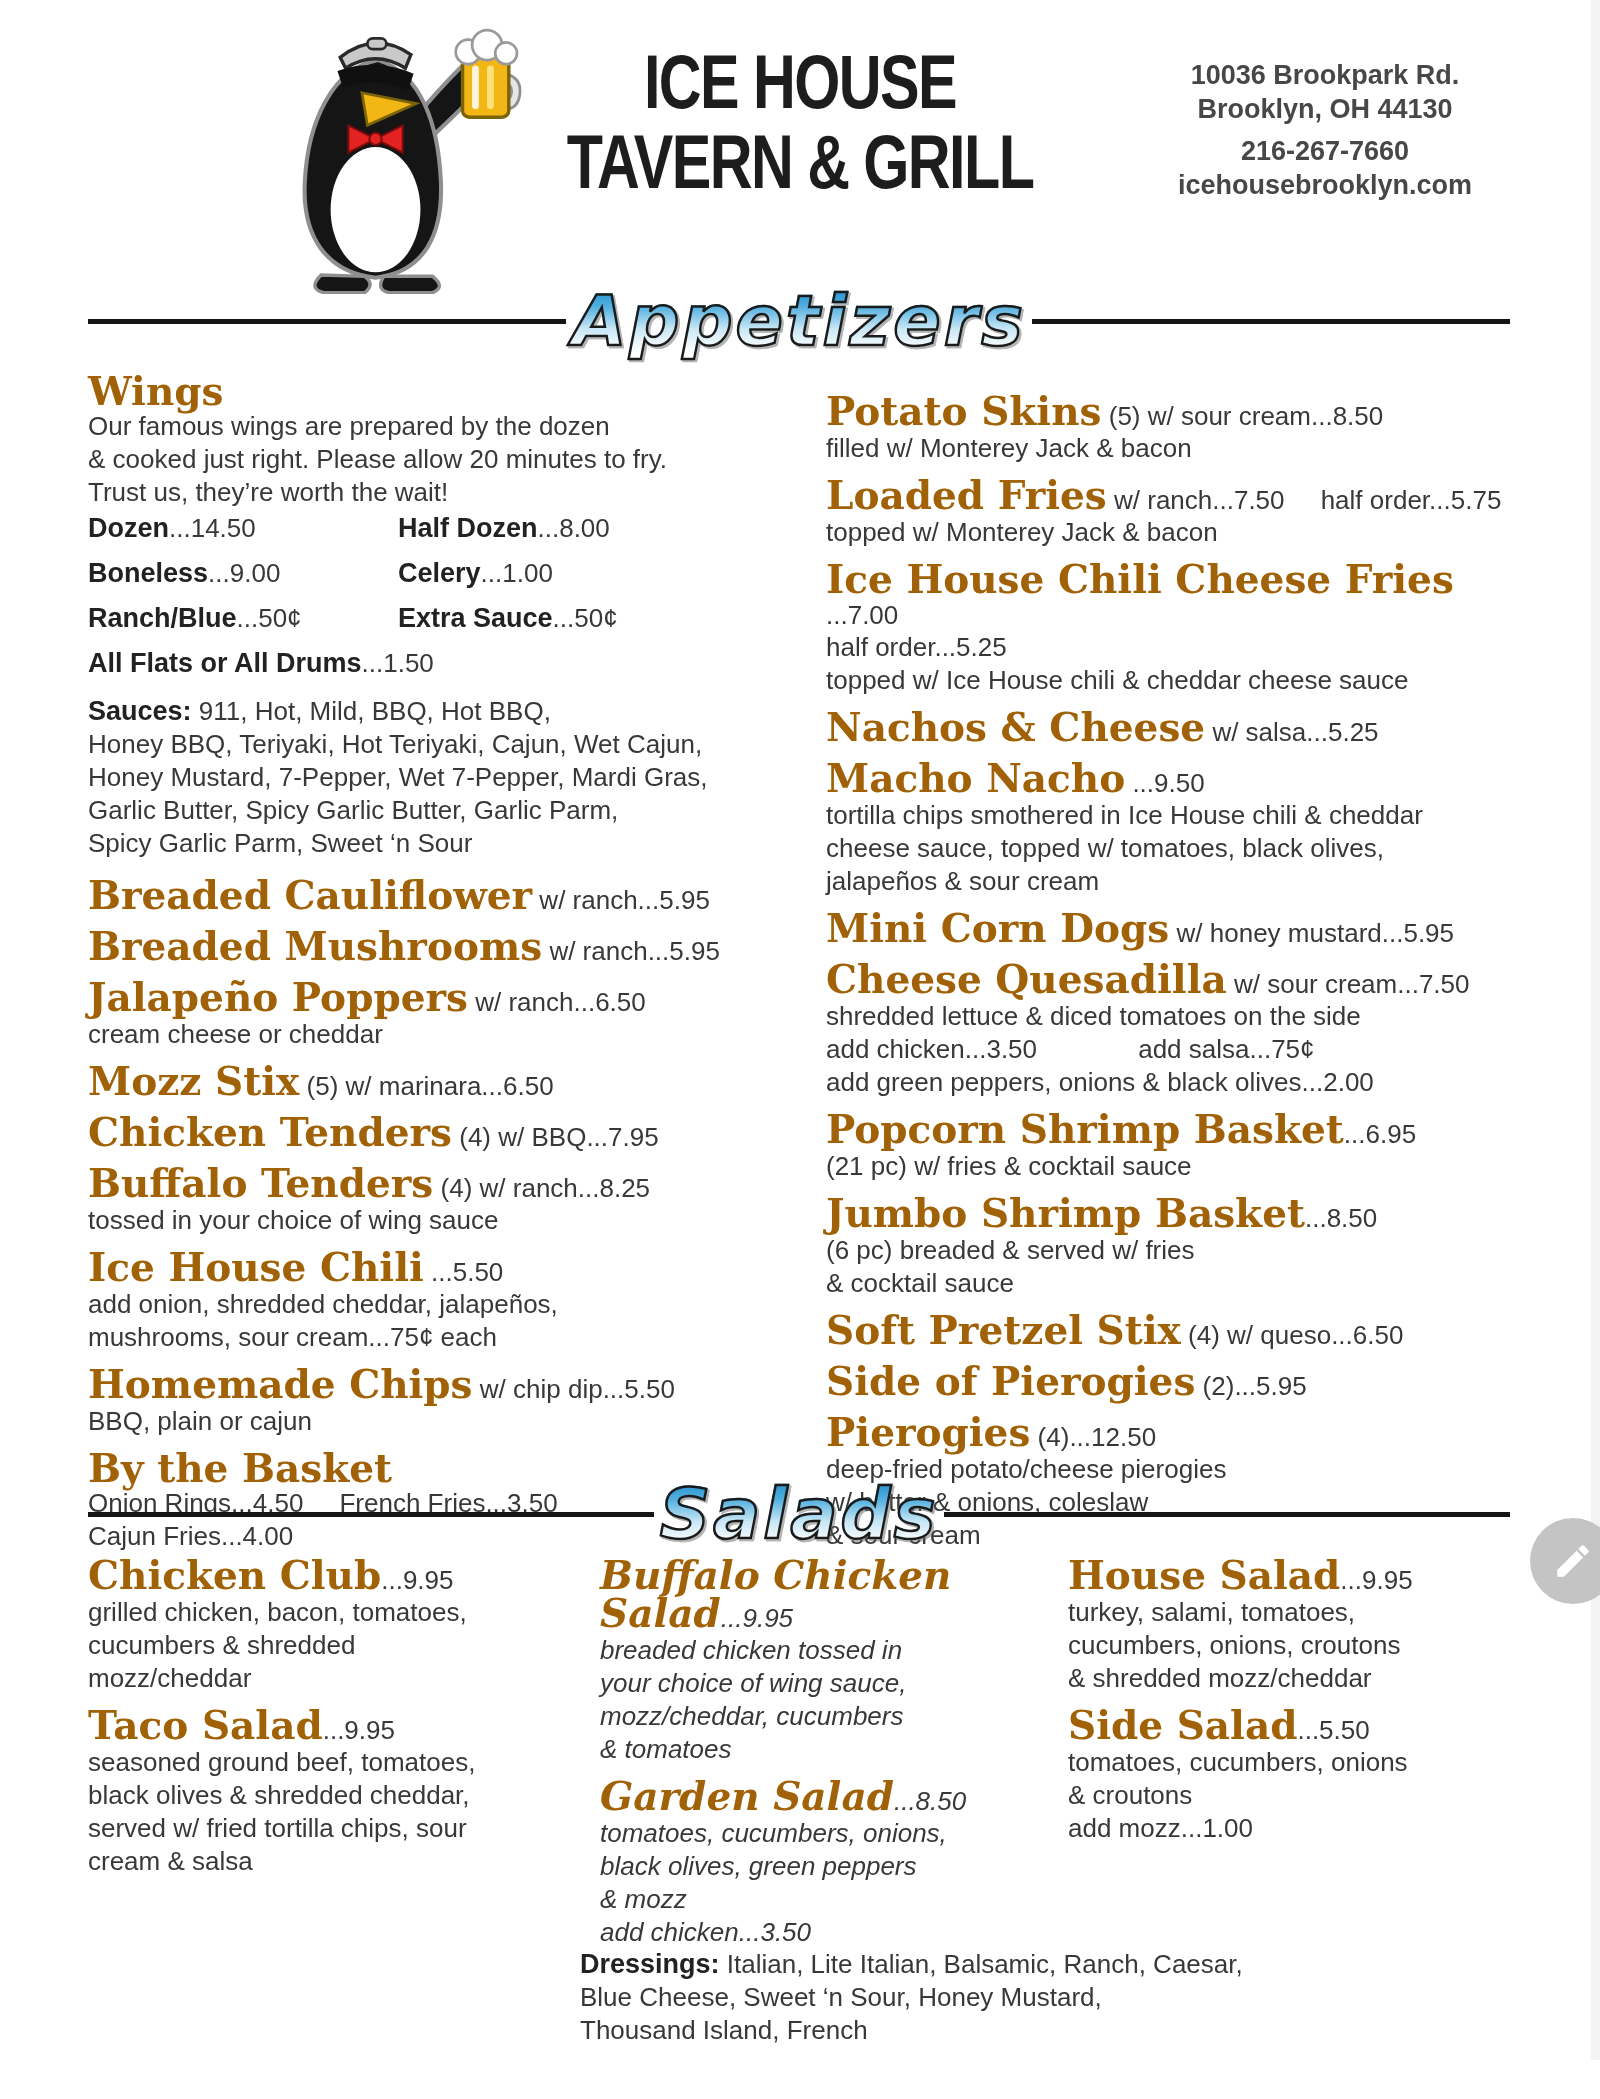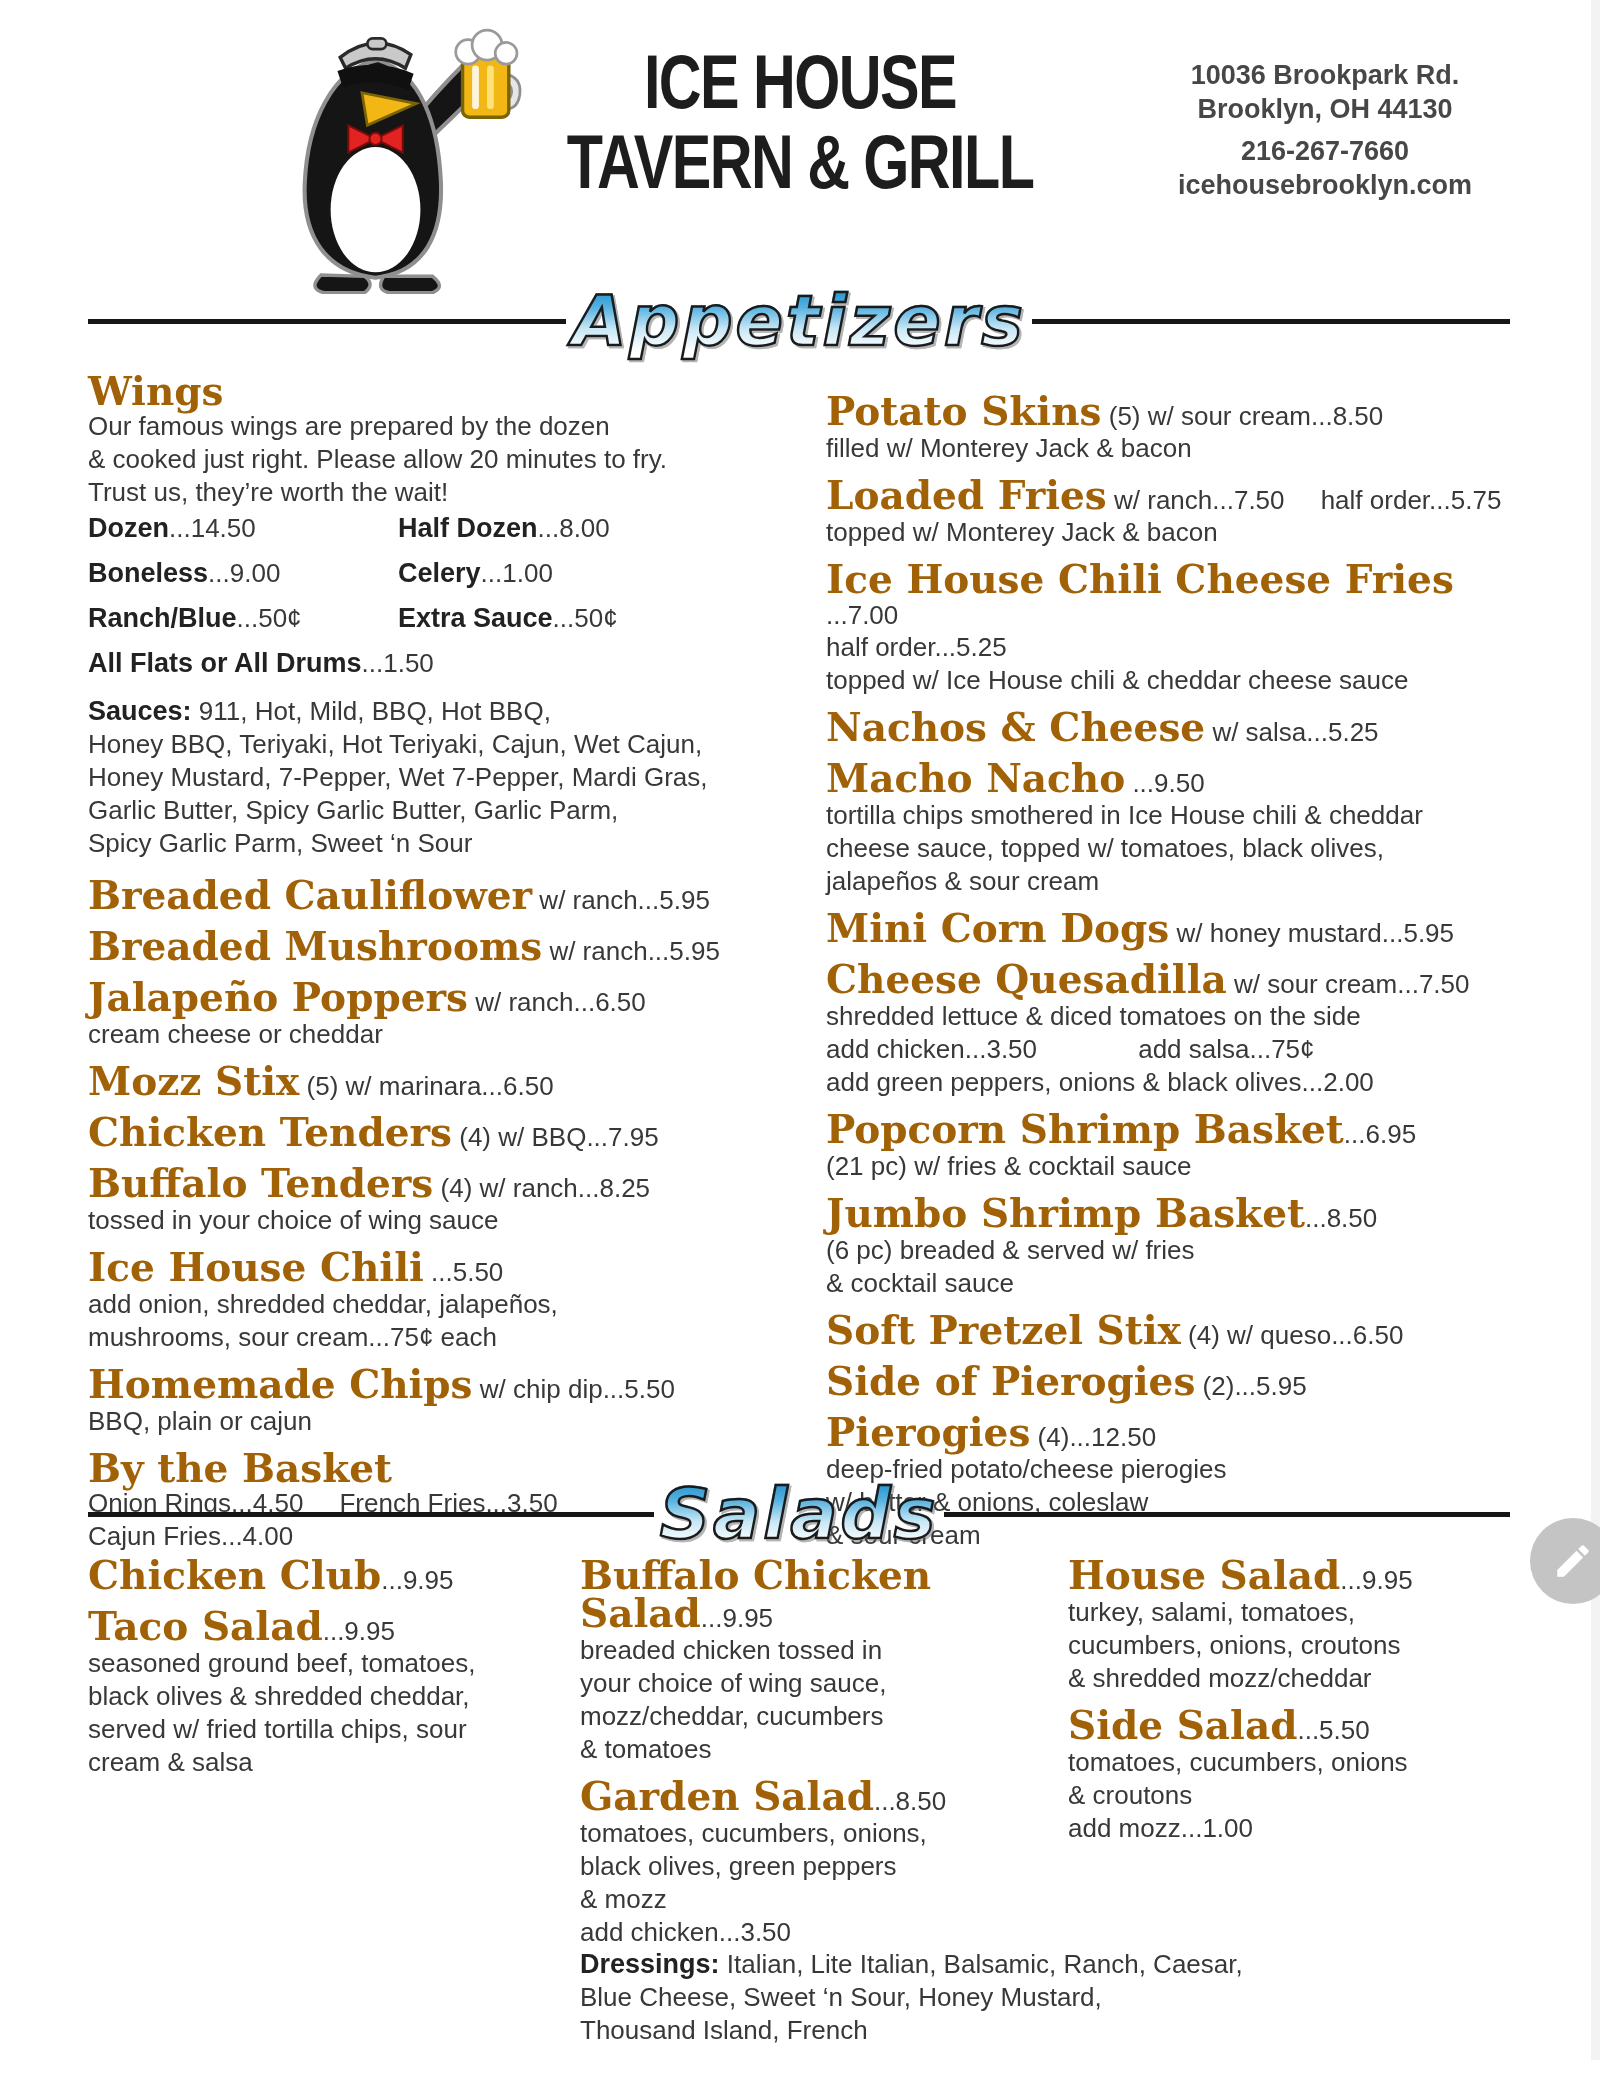--- a/index.html
+++ b/index.html
@@ -160,27 +160,29 @@
 &amp; sour cream</div></div>
   </div>
 
   <div class="abs sec-head" style="top:1468px;height:92px;">
     <div class="rule"></div>
     <div class="ice-title">Salads</div>
     <div class="rule"></div>
   </div>
 
   <div class="abs" style="left:88px;top:1556px;width:470px;">
-    <div class="item"><span class="iname">Chicken Club</span><span class="idet">...9.95</span></div>
+    <div class="item"><span class="iname">Chicken Club</span><span class="idet">...9.95</span><div class="desc">grilled chicken, bacon, tomatoes,
+cucumbers &amp; shredded
+mozz/cheddar</div></div>
     <div class="item"><span class="iname">Taco Salad</span><span class="idet">...9.95</span><div class="desc">seasoned ground beef, tomatoes,
 black olives &amp; shredded cheddar,
 served w/ fried tortilla chips, sour
 cream &amp; salsa</div></div>
   </div>
-  <div class="abs" style="left:580px;top:1556px;width:470px;">
+  <div class="abs" style="left:600px;top:1556px;width:470px;font-style:italic;">
     <div class="item"><span class="iname">Buffalo Chicken Salad</span><span class="idet">...9.95</span><div class="desc">breaded chicken tossed in
 your choice of wing sauce,
 mozz/cheddar, cucumbers
 &amp; tomatoes</div></div>
     <div class="item"><span class="iname">Garden Salad</span><span class="idet">...8.50</span><div class="desc">tomatoes, cucumbers, onions,
 black olives, green peppers
 &amp; mozz
 add chicken...3.50</div></div>
   </div>
   <div class="abs" style="left:1068px;top:1556px;width:440px;">

